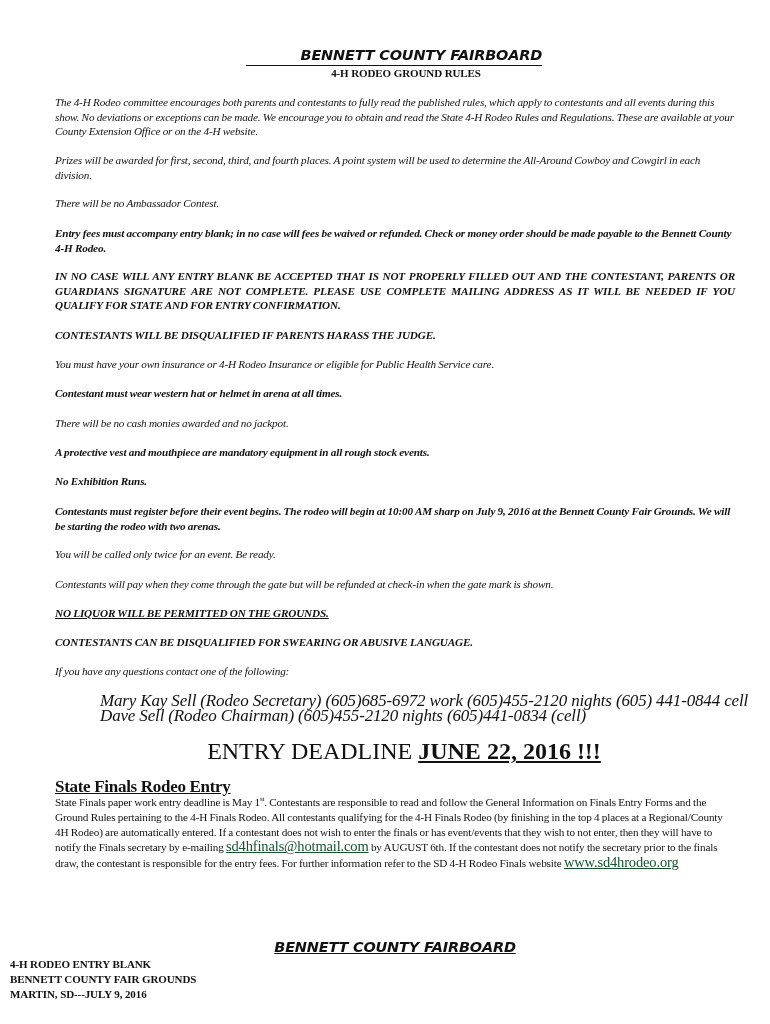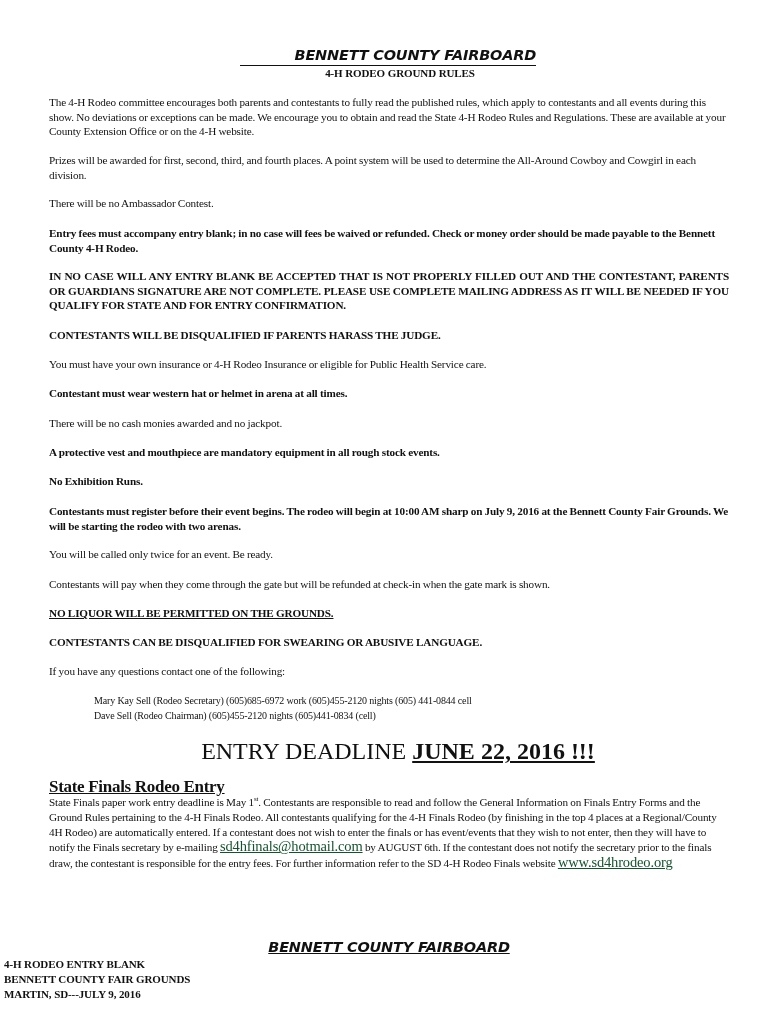--- a/index.html
+++ b/index.html
@@ -10,21 +10,21 @@
     body {
       width: 770px;
       height: 1024px;
       position: relative;
       overflow: hidden;
       color: #111111;
       font-family: "Liberation Serif", serif;
     }
     .page {
       position: absolute;
-      left: 4px;
+      left: 10px;
       top: 0;
       width: 672px;
       height: 1024px;
     }
 
     
     .hdr-title {
       position: absolute;
       left: 236px;
       top: 45px;
@@ -55,32 +55,34 @@
 
     
     .para {
       position: absolute;
       left: 45px;
       width: 680px;
       font-size: 11.2px;
       line-height: 14.5px;
       letter-spacing: -0.15px;
       word-spacing: -0.3px;
+      font-style: italic;
     }
     .bold { font-weight: bold; }
     .justify { text-align: justify; text-align-last: left; }
     .underline { text-decoration: underline; }
 
     .contacts {
       position: absolute;
       left: 90px;
       width: 640px;
-      font-size: 10px;
+      font-size: 17px;
       line-height: 14.5px;
       letter-spacing: -0.15px;
+      font-style: italic;
     }
     .contact-line { white-space: nowrap; }
 
     .deadline {
       position: absolute;
       left: 0;
       top: 736px;
       width: 770px;
       text-align: center;
       font-size: 24px;

